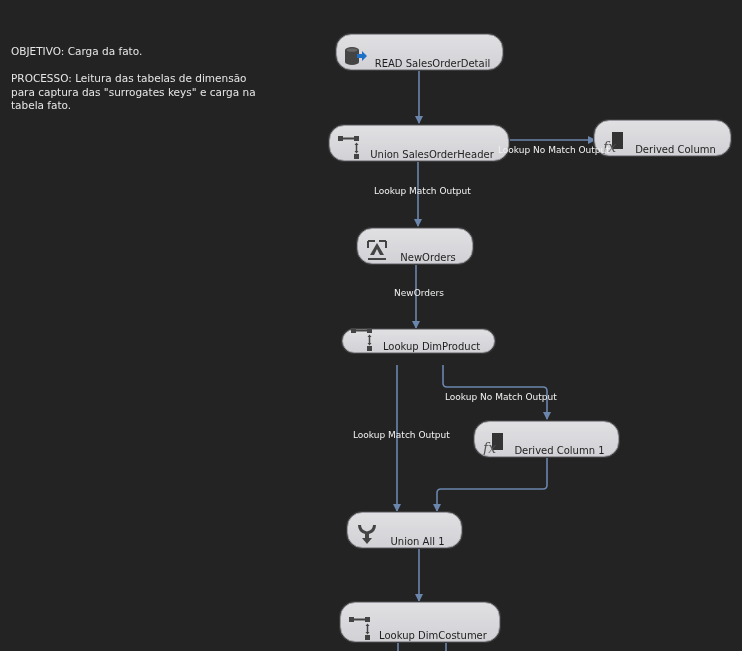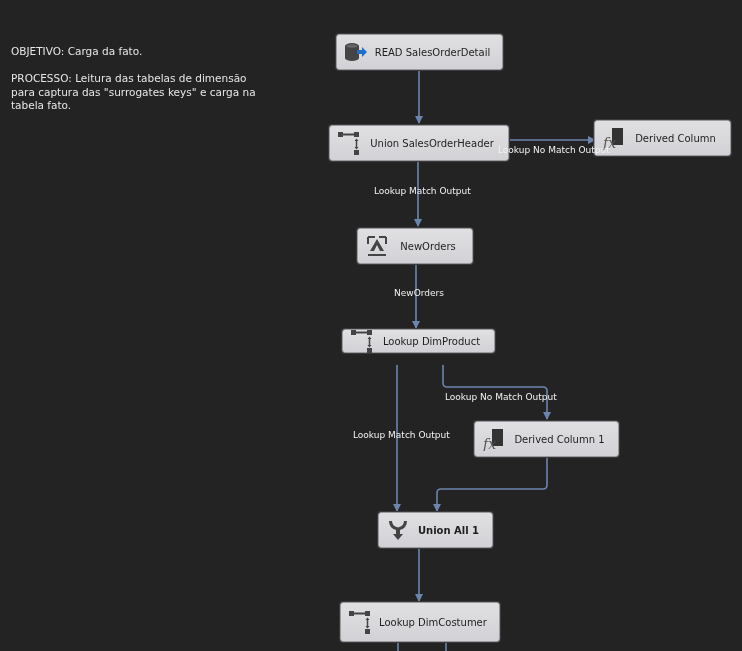--- a/index.html
+++ b/index.html
@@ -8,22 +8,22 @@
     background: #232323; position: relative;
     font-family: "DejaVu Sans", sans-serif;
   }
   .annotation {
     position: absolute; left: 11px; color: #e6e6e6;
     font-size: 10.5px; line-height: 13.5px; white-space: pre-line;
   }
   .node {
     position: absolute; box-sizing: border-box;
     background: linear-gradient(#e0e0e3, #d2d2d6);
-    border: 1px solid #9a9aa0; border-radius: 3px;
-    display: flex; align-items: center;
+    border: 1px solid #9a9aa0; border-radius: 15px;
+    display: flex; align-items: flex-end;
     color: #1e1e1e; font-size: 10px; cursor: pointer;
     box-shadow: 0 0 0 1px #3a3a3a;
   }
   .node .icon {
     width: 26px; height: 26px; margin-left: 6px; flex: 0 0 26px;
     display: flex; align-items: center; justify-content: center;
   }
   .node .label { flex: 1; text-align: center; padding-right: 6px; white-space: nowrap; }
   svg.wires { position: absolute; left: 0; top: 0; }
   .path-label {
@@ -123,21 +123,21 @@
 <div class="node" style="left:474px;top:421px;width:145px;height:36px;">
   <span class="icon">
     <svg width="24" height="24" viewBox="0 0 24 24">
       <rect x="10" y="2" width="11" height="17" fill="#333"></rect>
       <text x="1" y="22" font-family="DejaVu Serif, serif" font-style="italic" font-size="14" fill="#555">fx</text>
     </svg>
   </span>
   <span class="label">Derived Column 1</span>
 </div>
 
-<div class="node" style="left:378px;top:512px;width:115px;height:36px;font-weight:bold;">
+<div class="node" style="left:347px;top:512px;width:115px;height:36px;">
   <span class="icon">
     <svg width="24" height="24" viewBox="0 0 24 24">
       <path d="M3,3 Q3,10 10,12 L10,16 L7,16 L12,22 L17,16 L14,16 L14,12 Q21,10 21,3 L18,3 Q18,8 12,9.5 Q6,8 6,3 z" fill="#444"></path>
     </svg>
   </span>
   <span class="label">Union All 1</span>
 </div>
 
 <div class="node" style="left:340px;top:602px;width:160px;height:40px;">
   <span class="icon">

